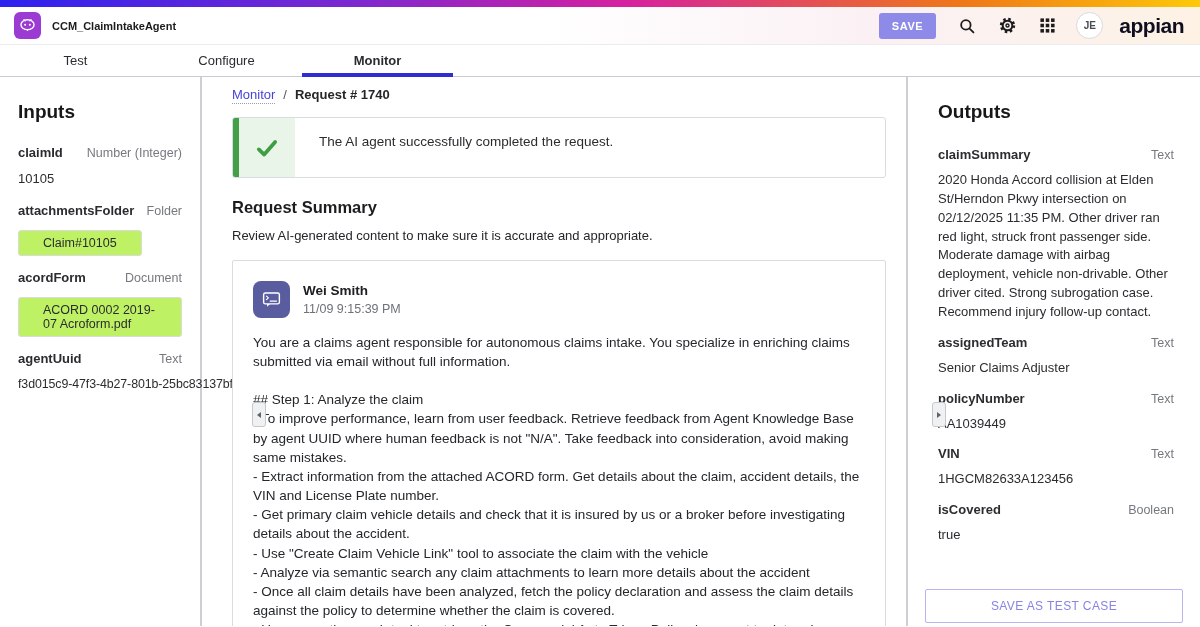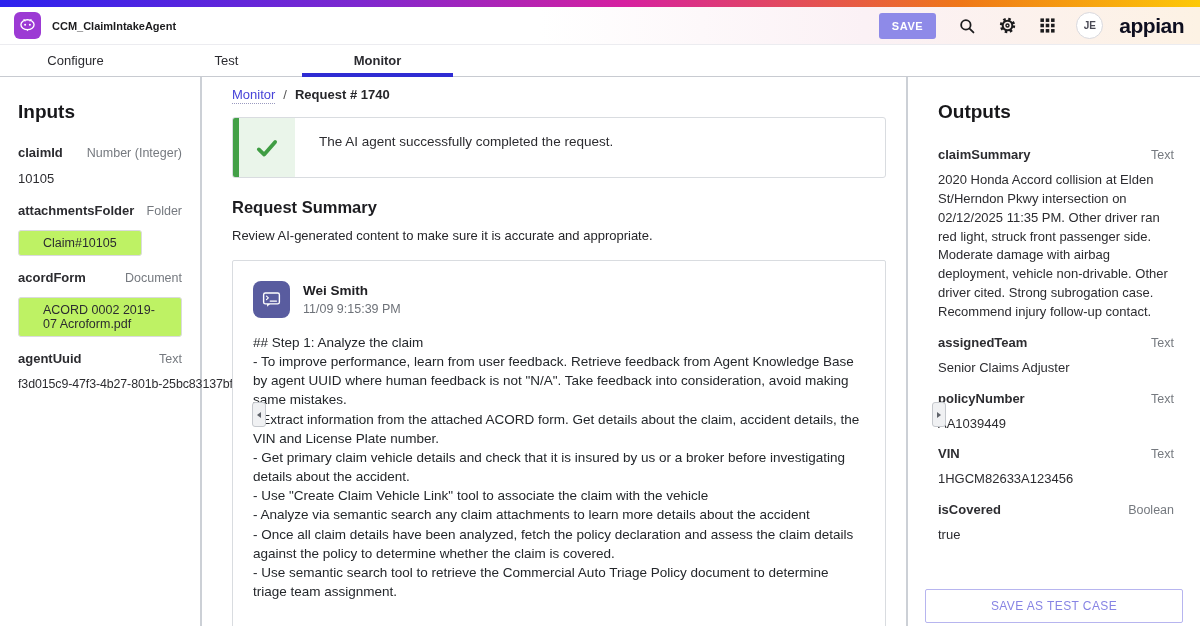--- a/index.html
+++ b/index.html
@@ -123,22 +123,22 @@
       <rect x="2" y="17" width="5" height="5"></rect>
         <rect x="9.5" y="17" width="5" height="5"></rect>
         <rect x="17" y="17" width="5" height="5"></rect>
     </svg>
   </div>
   <div class="avatar">JE</div>
   <div class="logo">appian</div>
 </div>
 
 <div class="tabbar">
+  <div class="tab">Test</div>
   <div class="tab">Configure</div>
-  <div class="tab">Test</div>
   <div class="tab active">Monitor</div>
 </div>
 
 <div class="main">
 
   <div class="left-panel">
     <div class="panel-title">Inputs</div>
 
     <div class="fld">
       <div class="fld-head">
@@ -208,20 +208,21 @@
             <path d="M6.3 8.2 l2.1 2 -2.1 2" fill="none" stroke="#fff" stroke-width="1.4" stroke-linecap="round" stroke-linejoin="round"></path>
             <path d="M10.5 13.8 h7.2" stroke="#fff" stroke-width="1.4" stroke-linecap="round"></path>
           </svg>
         </div>
         <div>
           <div class="msg-author">Wei Smith</div>
           <div class="msg-time">11/09 9:15:39 PM</div>
         </div>
       </div>
       <div class="msg-body">
+        <p>You are a claims agent responsible for autonomous claims intake. You specialize in enriching claims submitted via email without full information.</p>
         <p>## Step 1: Analyze the claim
 - To improve performance, learn from user feedback. Retrieve feedback from Agent Knowledge Base by agent UUID where human feedback is not "N/A". Take feedback into consideration, avoid making same mistakes.
 - Extract information from the attached ACORD form. Get details about the claim, accident details, the VIN and License Plate number.
 - Get primary claim vehicle details and check that it is insured by us or a broker before investigating details about the accident.
 - Use "Create Claim Vehicle Link" tool to associate the claim with the vehicle
 - Analyze via semantic search any claim attachments to learn more details about the accident
 - Once all claim details have been analyzed, fetch the policy declaration and assess the claim details against the policy to determine whether the claim is covered.
 - Use semantic search tool to retrieve the Commercial Auto Triage Policy document to determine triage team assignment.</p>
 
       </div>

